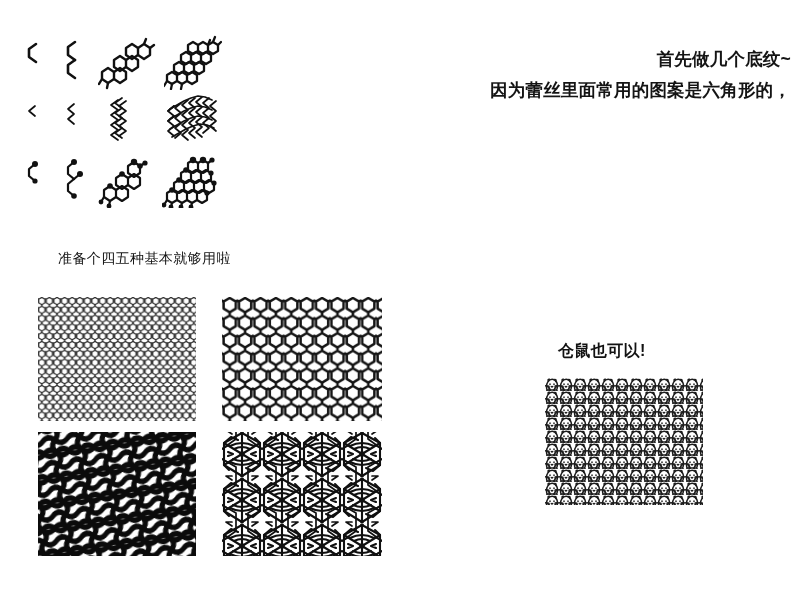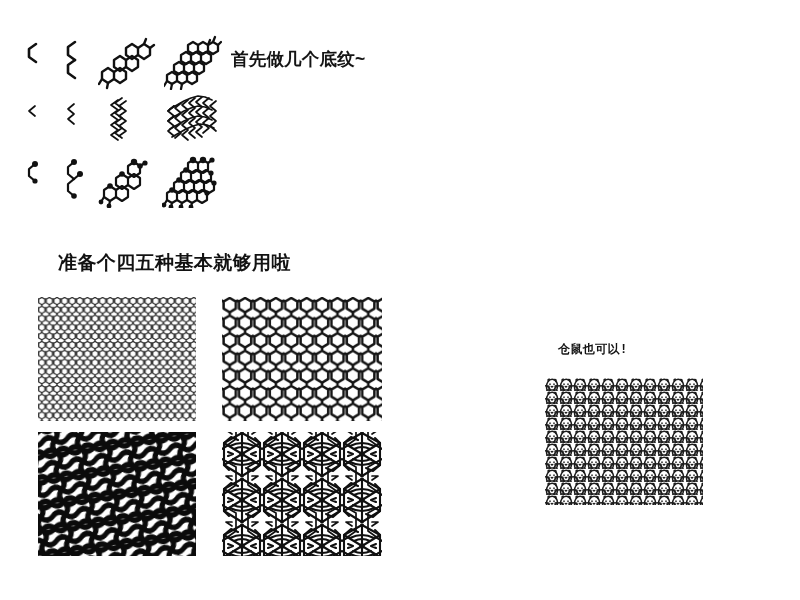--- a/index.html
+++ b/index.html
@@ -9,21 +9,21 @@
   }
   body {
     width: 800px;
     height: 600px;
     position: relative;
     overflow: hidden;
     font-family: "Liberation Sans", "DejaVu Sans", sans-serif;
     color: #1a1a1a;
   }
 
-  .abs { position: absolute; }
+  .abs { position: absolute; text-align: right; }
 
   
   #motif-demo {
     left: 22px;
     top: 34px;
     width: 200px;
     height: 172px;
   }
   .motif-row { position: absolute; left: 0; width: 200px; height: 56px; }
   .motif-cell { position: absolute; top: 0; height: 56px; }
@@ -40,37 +40,36 @@
     white-space: nowrap;
     letter-spacing: 0.2px;
     font-weight: 600;
     color: #141414;
   }
 
   
   #section-heading {
     left: 58px;
     top: 250px;
-    font-size: 19px;
+    font-size: 14px;
+    font-weight: 400;
+    letter-spacing: 0.4px;
+    white-space: nowrap;
+    color: #121212;
+  }
+
+  
+  #hamster-heading {
+    left: 558px;
+    top: 341px;
+    font-size: 16px;
     font-weight: 700;
     letter-spacing: 0.4px;
     white-space: nowrap;
     color: #121212;
-  }
-
-  
-  #hamster-heading {
-    left: 558px;
-    top: 341px;
-    font-size: 12px;
-    font-weight: 700;
-    letter-spacing: 0.4px;
-    white-space: nowrap;
-    color: #121212;
-    font-family: Liberation Mono, monospace;
   }
 
   
   .swatch { position: absolute; background: #ffffff; overflow: hidden; }
   .swatch svg { display: block; }
 
   #swatch-fine-hex    { left: 38px;  top: 297px; width: 158px; height: 124px; }
   #swatch-bold-hex    { left: 222px; top: 297px; width: 160px; height: 124px; }
   #swatch-fishnet     { left: 38px;  top: 432px; width: 158px; height: 124px; }
   #swatch-spiderweb   { left: 222px; top: 432px; width: 160px; height: 124px; }
@@ -253,20 +252,21 @@
         <circle cx="9" cy="55" r="2.4" fill="#111"></circle>
         <circle cx="19" cy="55" r="2.4" fill="#111"></circle>
         <circle cx="29" cy="55" r="2.4" fill="#111"></circle>
       </svg>
     </div>
   </div>
 </div>
 
 <div id="intro-text" class="abs">
   <div class="line">首先做几个底纹~</div>
+  <div class="line">因为蕾丝里面常用的图案是六角形的，</div>
 </div>
 
 <div id="section-heading" class="abs">准备个四五种基本就够用啦</div>
 
 <div class="swatch" id="swatch-fine-hex">
   <svg width="158" height="124" viewBox="0 0 158 124">
     <defs>
       <pattern id="pFineHex" width="7.6" height="8.8" patternUnits="userSpaceOnUse">
         <g fill="none" stroke="#2a2a2a" stroke-width="1.25" stroke-linejoin="round">
           <path d="M3.8 0.4 L0.7 2.2 L0.7 5.8 L3.8 7.6 L6.9 5.8 L6.9 2.2 Z"></path>

